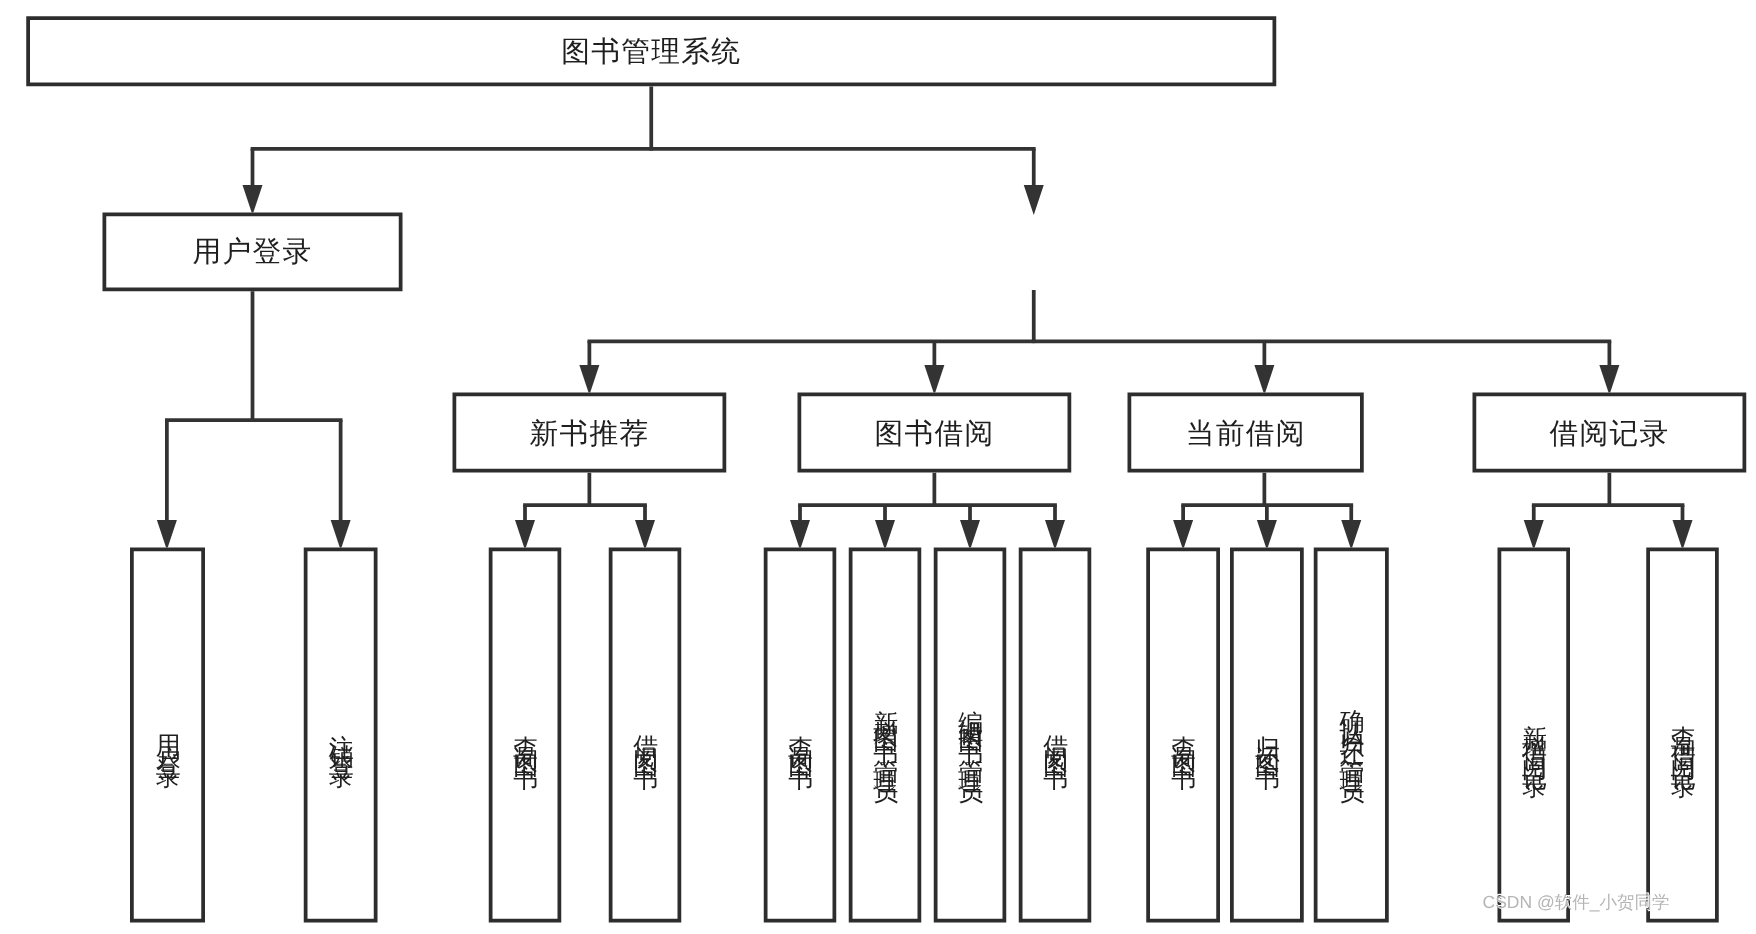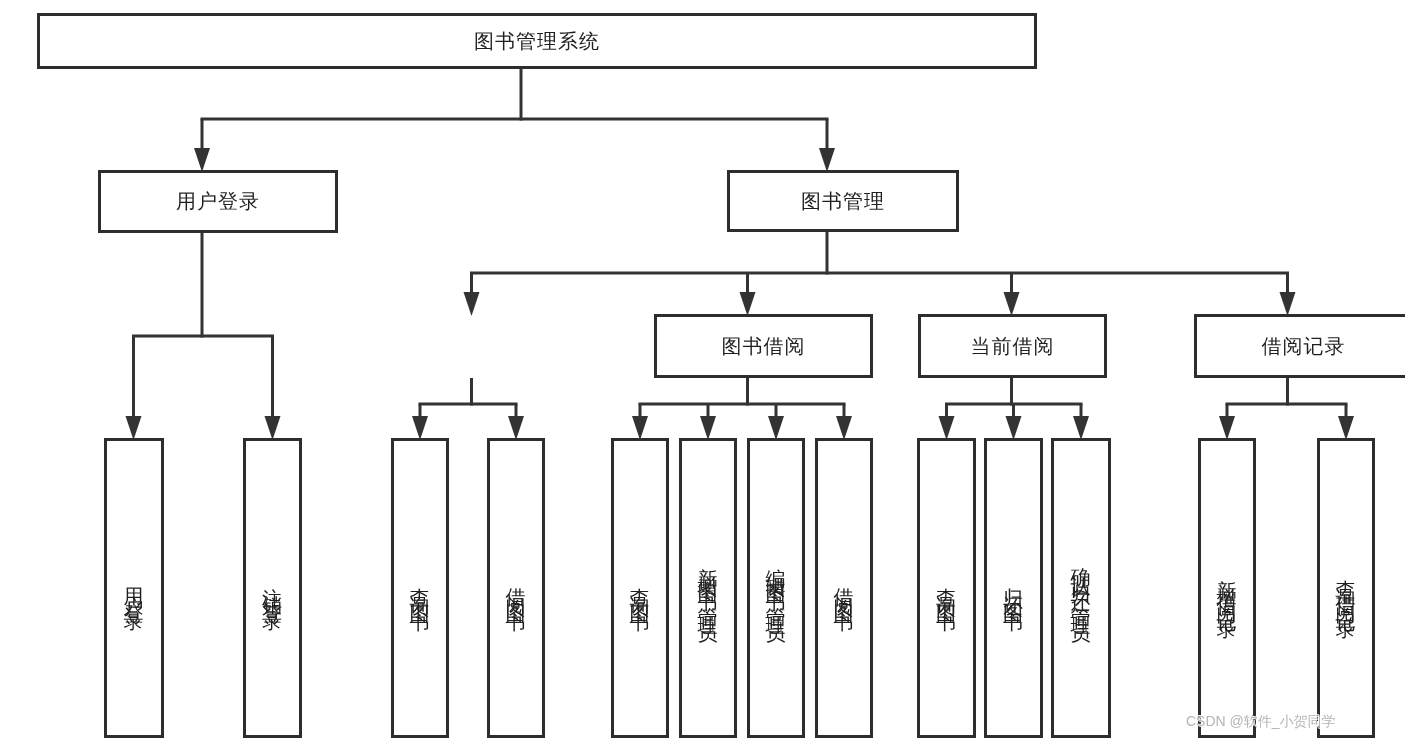--- a/index.html
+++ b/index.html
@@ -19,25 +19,24 @@
   .connectors line { stroke: #333333; stroke-width: 3; }
   .connectors polygon { fill: #333333; }
   .h-node {
     position: absolute;
     background: #ffffff;
     border: 3px solid #2d2d2d;
     box-sizing: border-box;
     display: flex;
     align-items: center;
     justify-content: center;
-    font-size: 20px;
+    font-size: 23px;
     letter-spacing: 1px;
     color: #1f1f1f;
     white-space: nowrap;
-    margin-left: 16px;
   }
   .v-node {
     position: absolute;
     top: 438px;
     height: 300px;
     background: #ffffff;
     border: 3px solid #2d2d2d;
     box-sizing: border-box;
     display: flex;
     align-items: center;
@@ -123,22 +122,22 @@
     <line x1="1225.5" y1="404" x2="1347.5" y2="404"></line>
     <line x1="1227" y1="404" x2="1227" y2="428"></line>
     <polygon points="1219,416 1235,416 1227,440"></polygon>
     <line x1="1346" y1="404" x2="1346" y2="428"></line>
     <polygon points="1338,416 1354,416 1346,440"></polygon>
   </svg>
 
   <div class="h-node" style="left:21px; top:13px; width:1000px; height:56px;">图书管理系统</div>
 
   <div class="h-node" style="left:82px; top:170px; width:240px; height:63px;">用户登录</div>
-  <div class="h-node" style="left:711px; top:170px; width:232px; height:62px;">图书管理</div>
 
+  <div class="h-node" style="left:362px; top:314px; width:219px; height:64px;">新书推荐</div>
   <div class="h-node" style="left:638px; top:314px; width:219px; height:64px;font-family:Liberation Serif, serif;">图书借阅</div>
   <div class="h-node" style="left:902px; top:314px; width:189px; height:64px;">当前借阅</div>
   <div class="h-node" style="left:1178px; top:314px; width:219px; height:64px;">借阅记录</div>
 
   <div class="v-node" style="left:104px; width:60px;">用户登录</div>
   <div class="v-node" style="left:243px; width:59px;">注销登录</div>
 
   <div class="v-node" style="left:391px; width:58px;">查询图书</div>
   <div class="v-node" style="left:487px; width:58px;">借阅图书</div>
 

